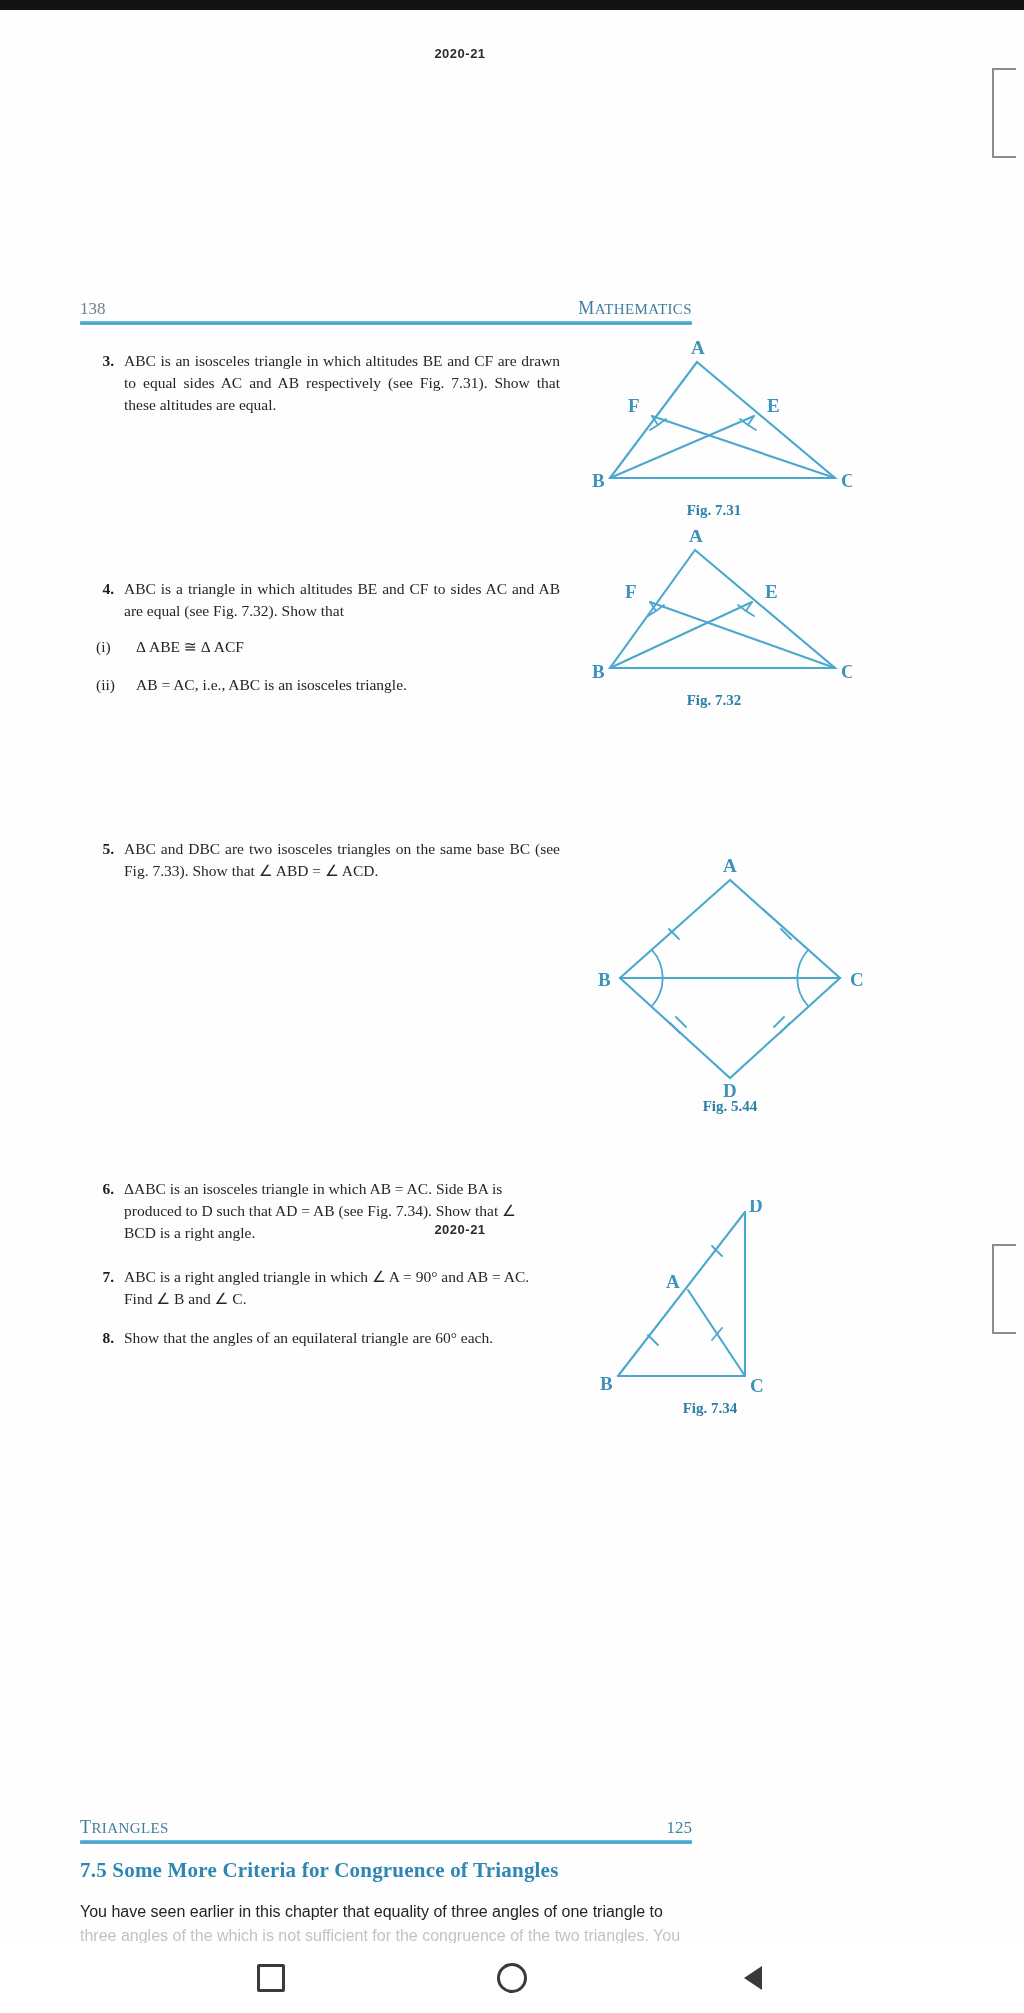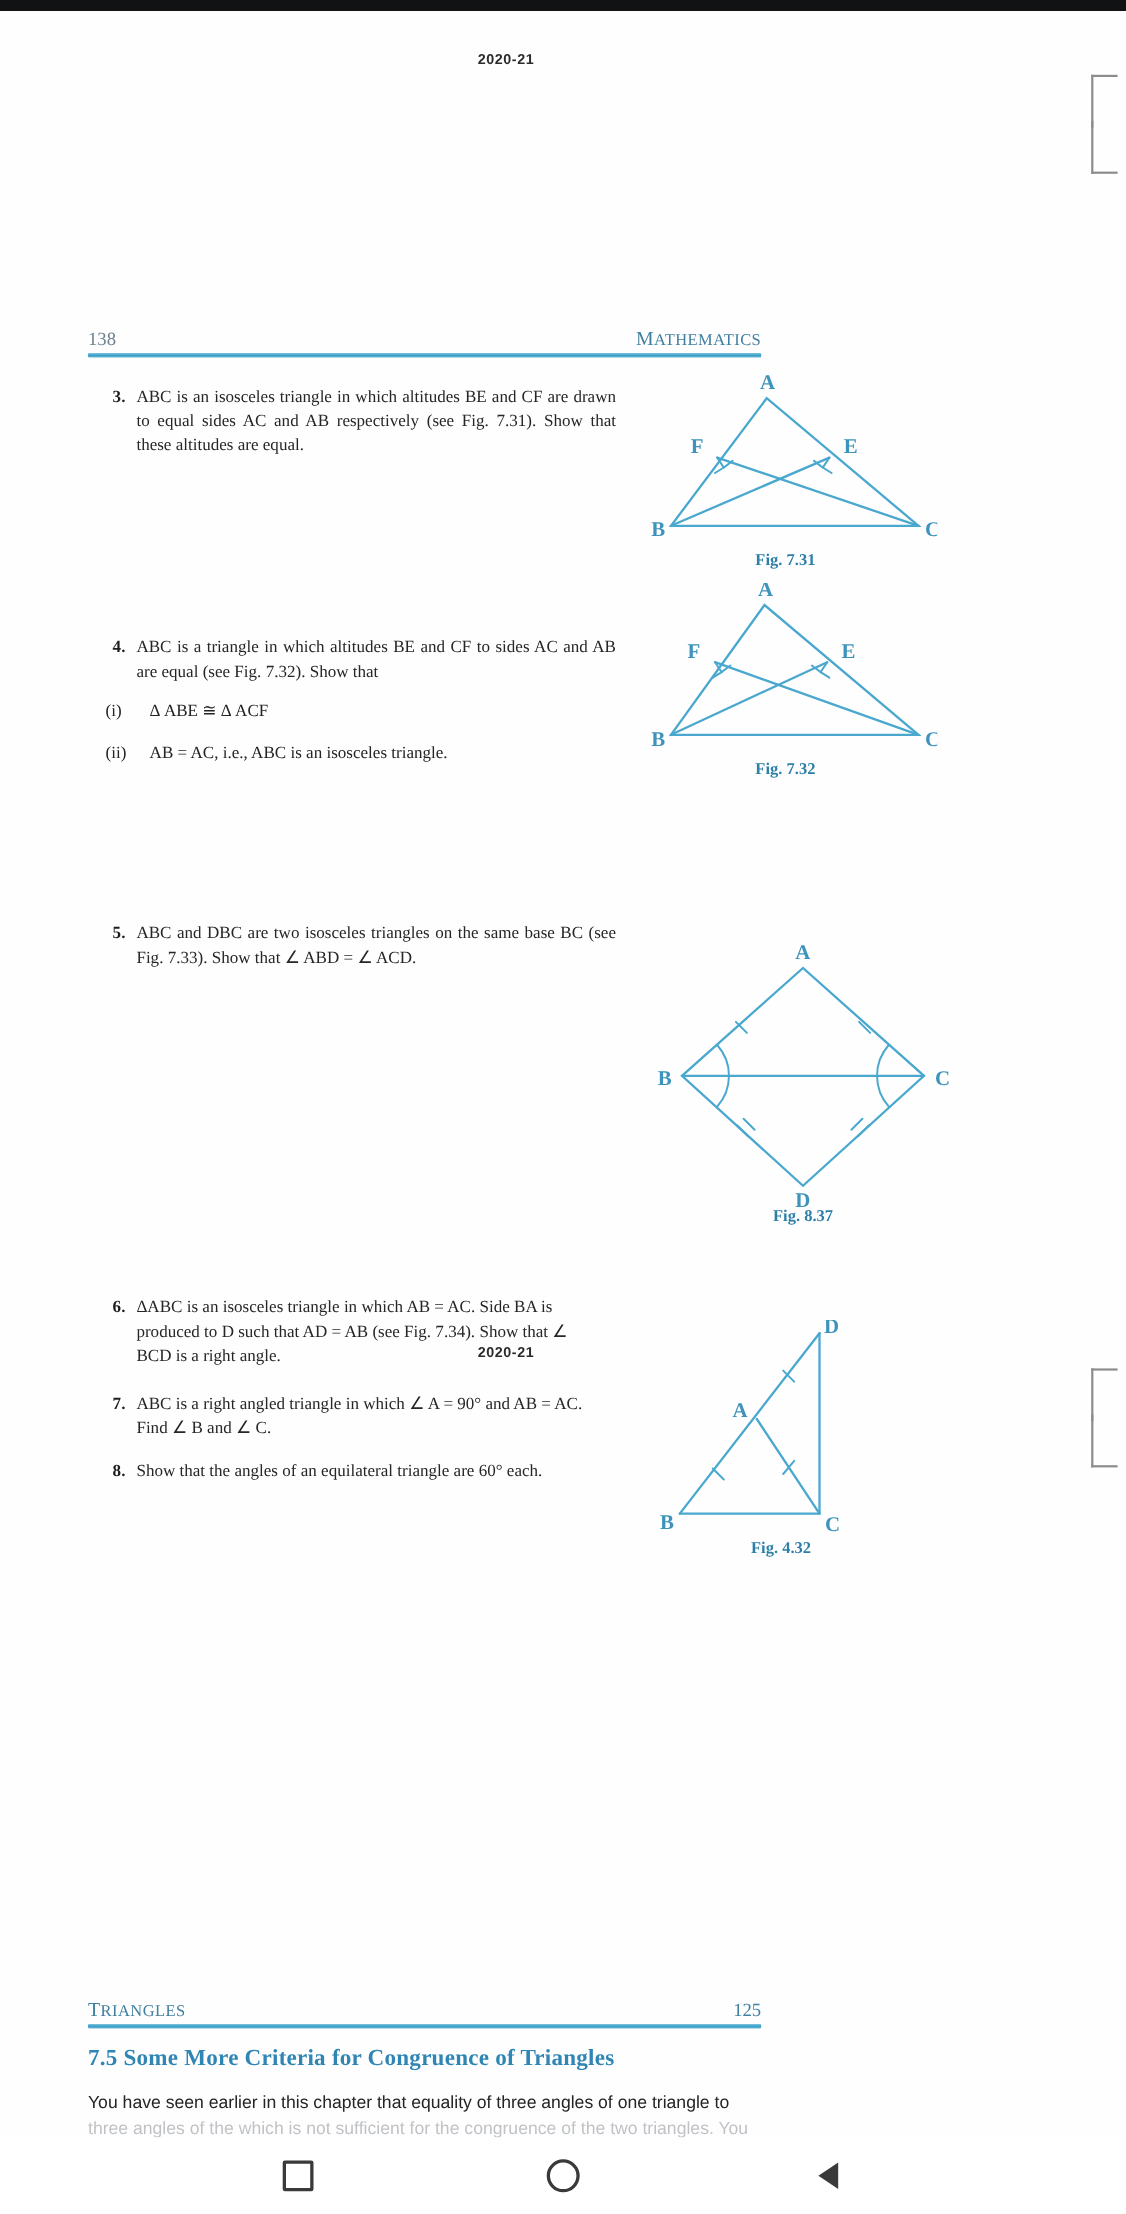--- a/index.html
+++ b/index.html
@@ -326,21 +326,21 @@
       <line class="gl-thin" x1="184" y1="177" x2="194" y2="167"></line>
 
       <path class="gl-thin" d="M 62,100 A 42,42 0 0 1 62,156"></path>
 
       <path class="gl-thin" d="M 218,100 A 42,42 0 0 0 218,156"></path>
       <text class="glabel" x="133" y="22">A</text>
       <text class="glabel" x="8" y="136">B</text>
       <text class="glabel" x="260" y="136">C</text>
       <text class="glabel" x="133" y="247">D</text>
     </svg>
-    <div class="figcap" style="left:40px; top:248px;">Fig. 8.37</div>
+    <div class="figcap" style="left:40px; top:248px;">Fig. 5.44</div>
   </div>
 
   <div class="qblock" style="left:80px; top:1168px; width:470px;">
     <div class="q">
       <div class="qnum">6.</div>
       <div class="qtext nojust">ΔABC is an isosceles triangle in which AB = AC. Side BA is produced to D such that AD = AB (see Fig. 7.34). Show that ∠ BCD is a right angle.</div>
     </div>
   </div>
 
   <div class="qblock" style="left:80px; top:1256px; width:470px;">
@@ -369,21 +369,21 @@
       <line class="gl-thin" x1="48" y1="135" x2="58" y2="145"></line>
 
       <line class="gl-thin" x1="112" y1="46" x2="122" y2="56"></line>
 
       <line class="gl-thin" x1="112" y1="140" x2="122" y2="128"></line>
       <text class="glabel" x="149" y="12">D</text>
       <text class="glabel" x="66" y="88">A</text>
       <text class="glabel" x="0" y="190">B</text>
       <text class="glabel" x="150" y="192">C</text>
     </svg>
-    <div class="figcap" style="left:10px; top:200px;">Fig. 4.32</div>
+    <div class="figcap" style="left:10px; top:200px;">Fig. 7.34</div>
   </div>
 
   <div class="runhead2" style="top:1795px">
     <div class="row" style="display:flex; align-items:flex-end; justify-content:space-between; padding-bottom:2px;margin-top:12px;">
       <span class="bookname"><span class="cap">T</span><span>RIANGLES</span></span>
       <span class="folio2">125</span>
     </div>
     <div class="rule"></div>
   </div>
 

